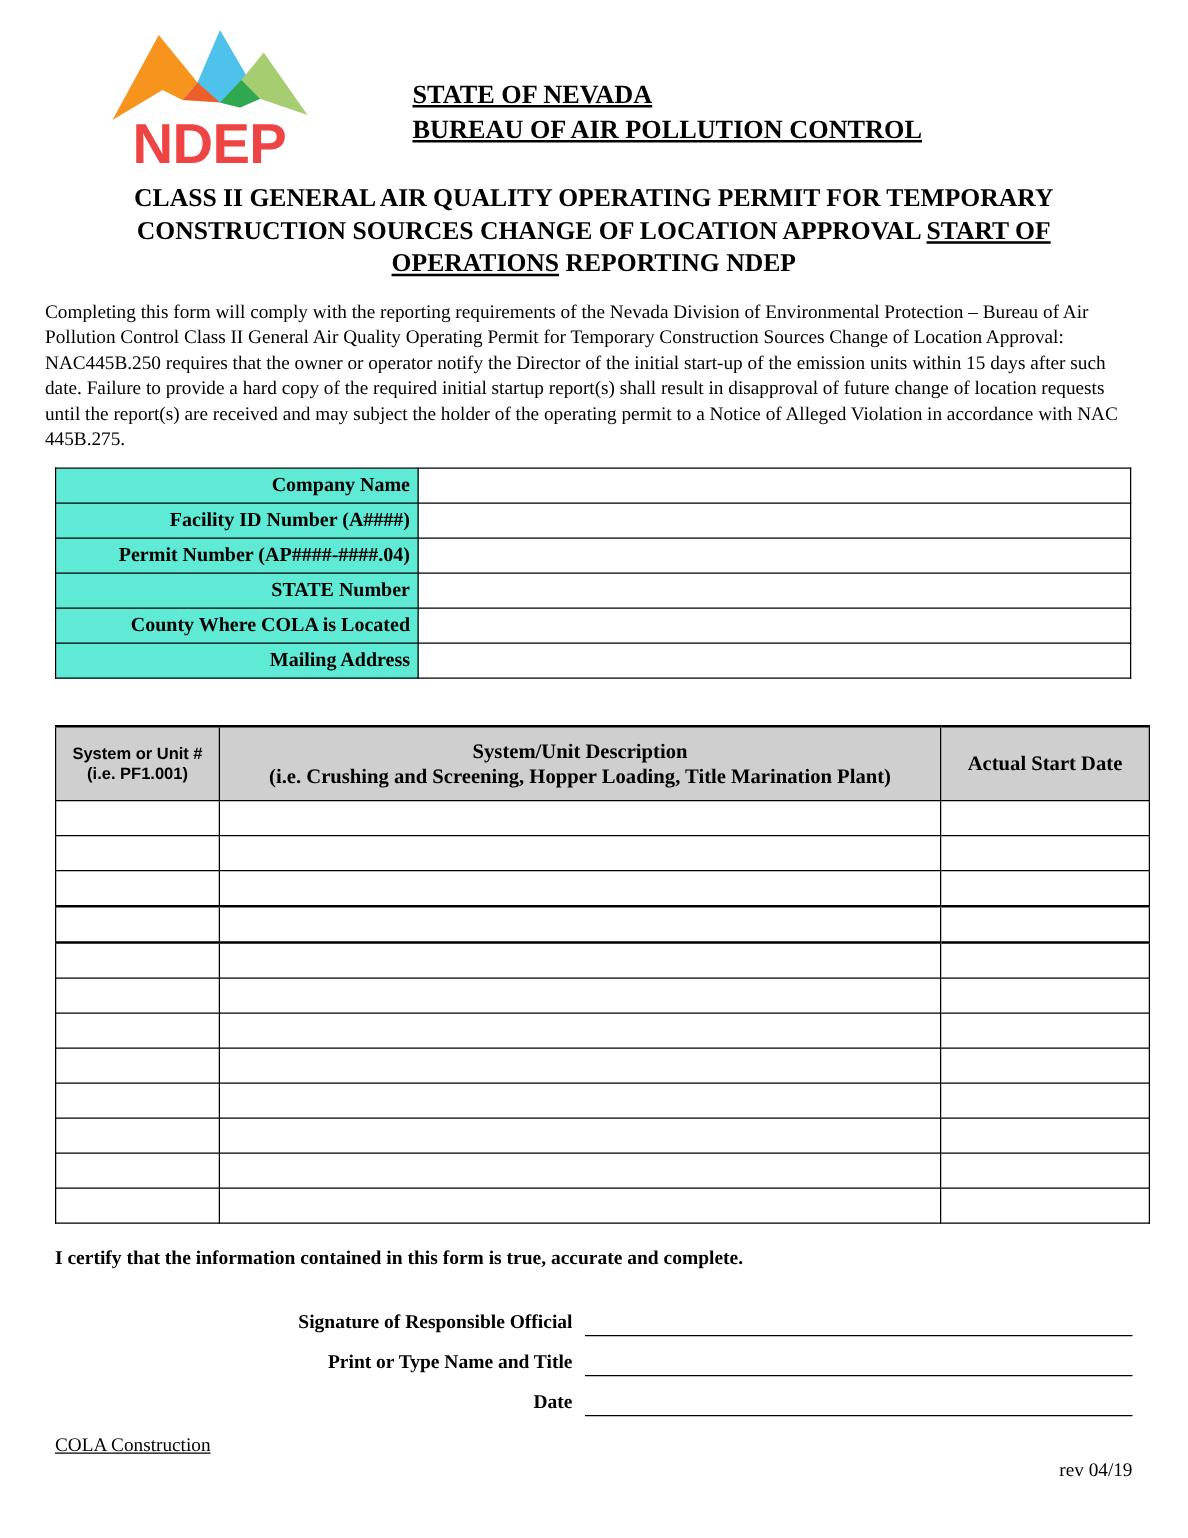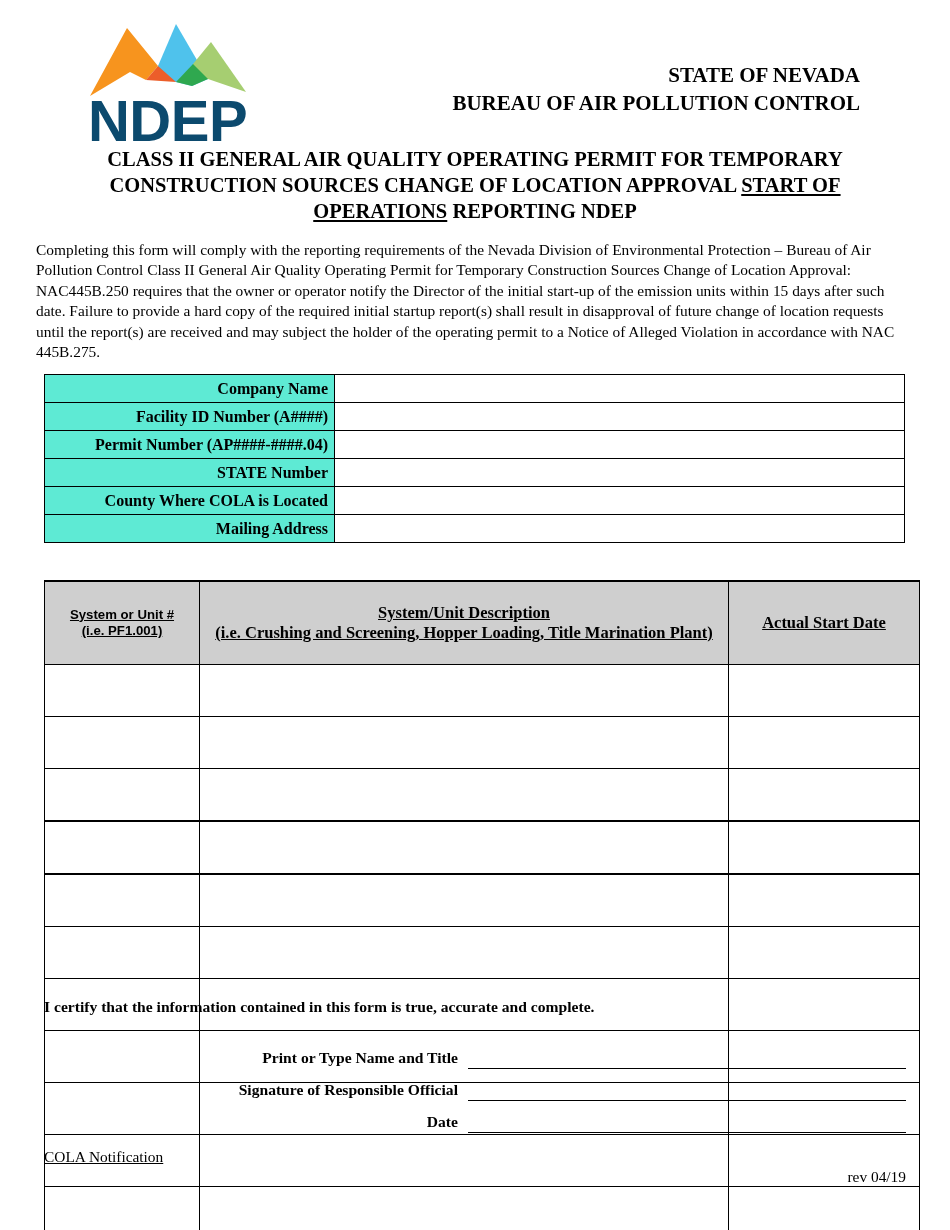--- a/index.html
+++ b/index.html
@@ -46,35 +46,36 @@
     display: block;
   }
   .logo-text {
     position: absolute;
     left: 0;
     top: 68px;
     width: 175px;
     text-align: center;
     font-family: "Liberation Sans", "DejaVu Sans", sans-serif;
     font-weight: bold;
-    font-size: 58px;
+    font-size: 45px;
     letter-spacing: -0.5px;
-    color: #0c4a6e;
+    color: #ef4444;
     line-height: 1;
   }
 
   .agency-block {
     position: absolute;
     left: 330px;
     top: 62px;
     width: 530px;
-    text-align: right;
+    text-align: left;
     font-weight: bold;
     font-size: 21px;
     line-height: 1.32;
+    text-decoration: underline;
   }
 
   
   .form-title {
     position: absolute;
     left: 60px;
     top: 146px;
     width: 830px;
     text-align: center;
     font-weight: bold;
@@ -125,22 +126,21 @@
     position: absolute;
     left: 44px;
     top: 580px;
     width: 876px;
     border-collapse: collapse;
     table-layout: fixed;
   }
   .units-table th,
   .units-table td {
     border: 1px solid #000000;
-    padding: 12px;
-    text-decoration: underline;
+    padding: 0;
   }
   .units-table thead th {
     background: #cfcfcf;
     border-top: 2.5px solid #000000;
     height: 58px;
     vertical-align: middle;
     text-align: center;
     font-weight: bold;
   }
   .th-unit {
@@ -357,29 +357,29 @@
         <td></td>
         <td></td>
       </tr>
     </tbody>
   </table>
 
   <div class="certify">I certify that the information contained in this form is true, accurate and complete.</div>
 
   <div class="sig-block">
     <div class="sig-row">
+      <div class="sig-label">Signature of Responsible Official</div>
+      <div class="sig-line"></div>
+    </div>
+    <div class="sig-row">
       <div class="sig-label">Print or Type Name and Title</div>
-      <div class="sig-line"></div>
-    </div>
-    <div class="sig-row">
-      <div class="sig-label">Signature of Responsible Official</div>
       <div class="sig-line"></div>
     </div>
     <div class="sig-row">
       <div class="sig-label">Date</div>
       <div class="sig-line"></div>
     </div>
   </div>
 
-  <div class="footer-left">COLA Notification</div>
+  <div class="footer-left">COLA Construction</div>
   <div class="footer-right">rev 04/19</div>
 
 </div>
 
 </body></html>

